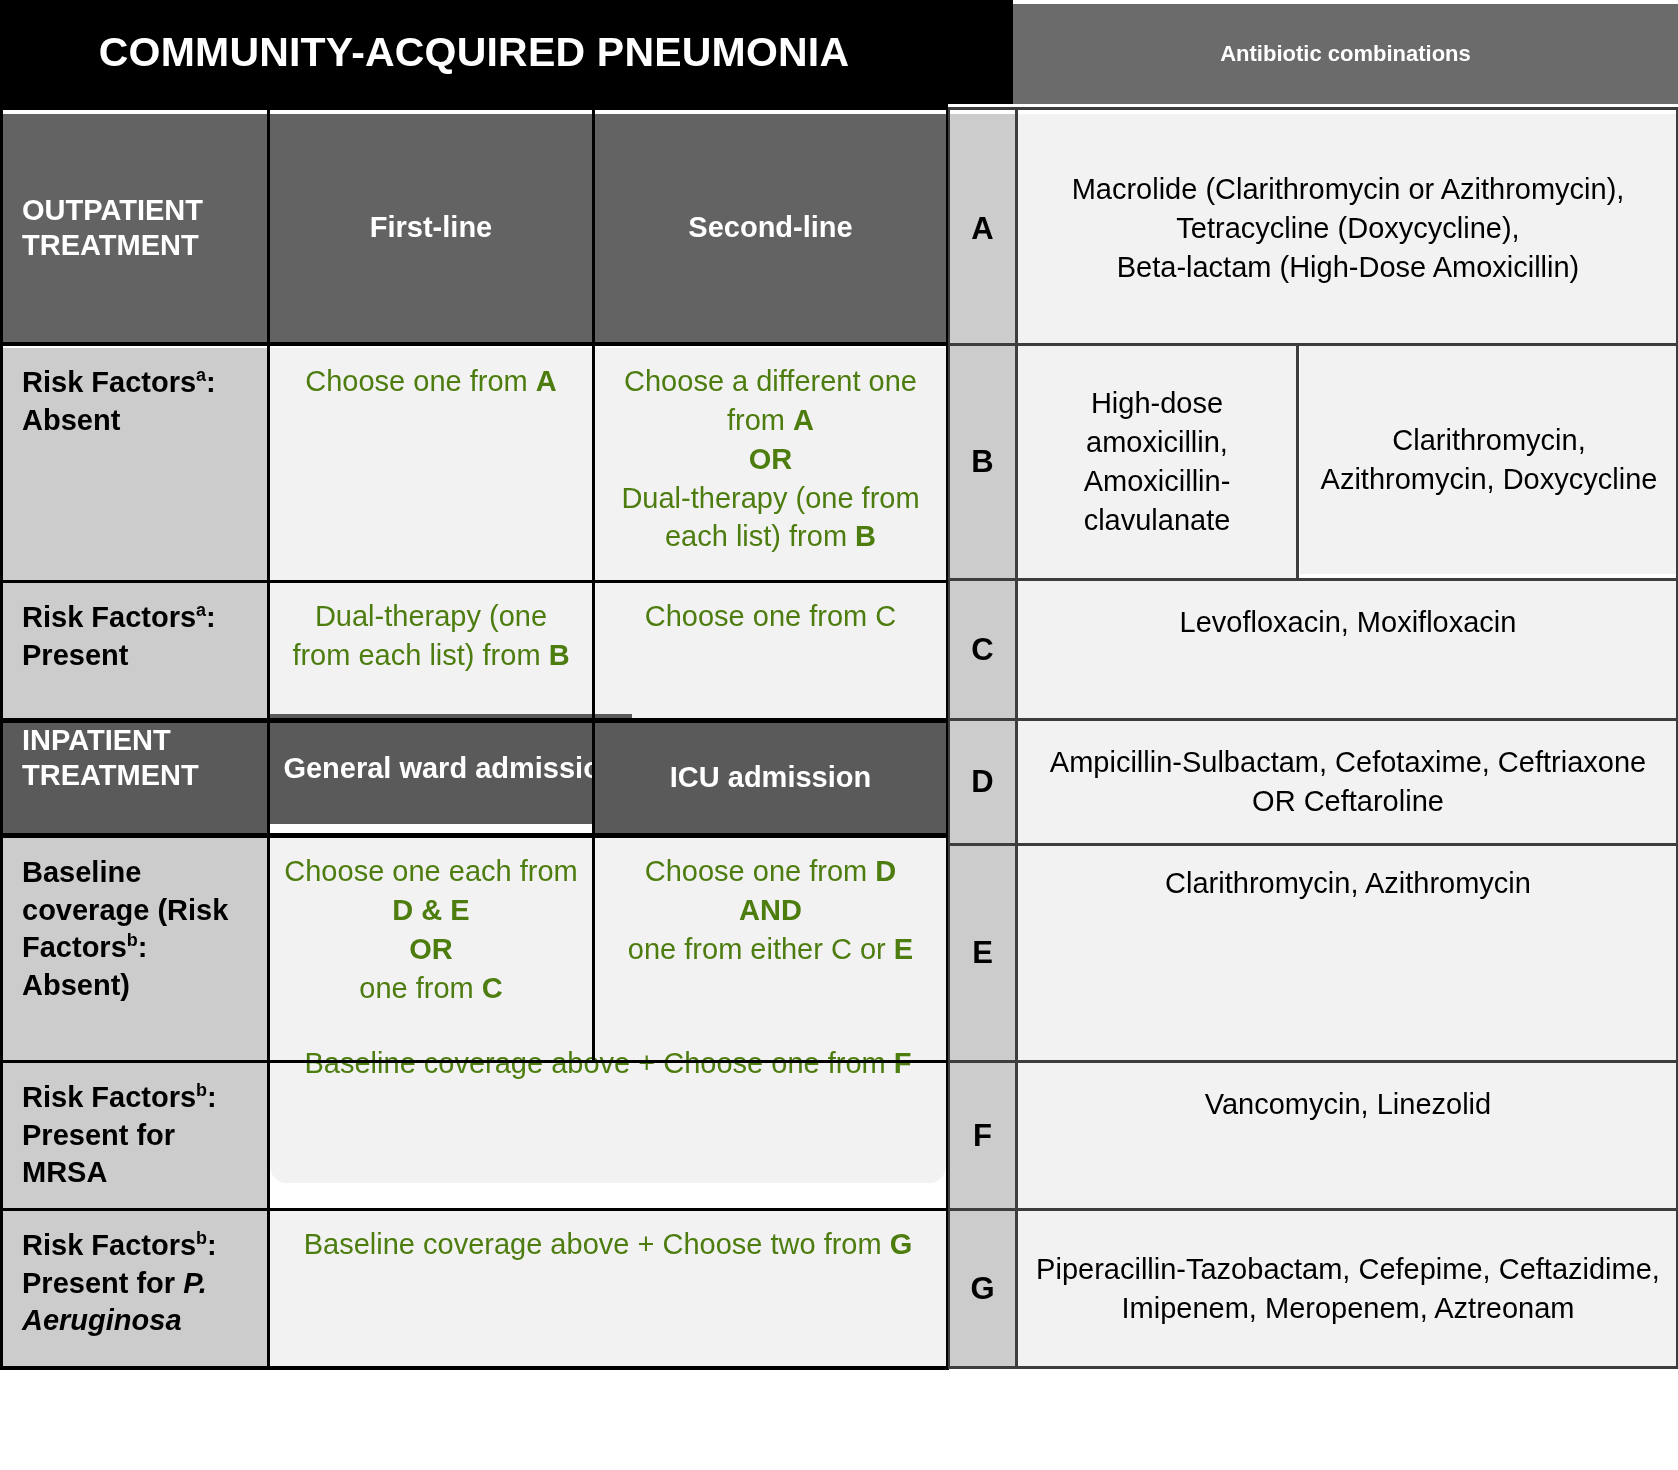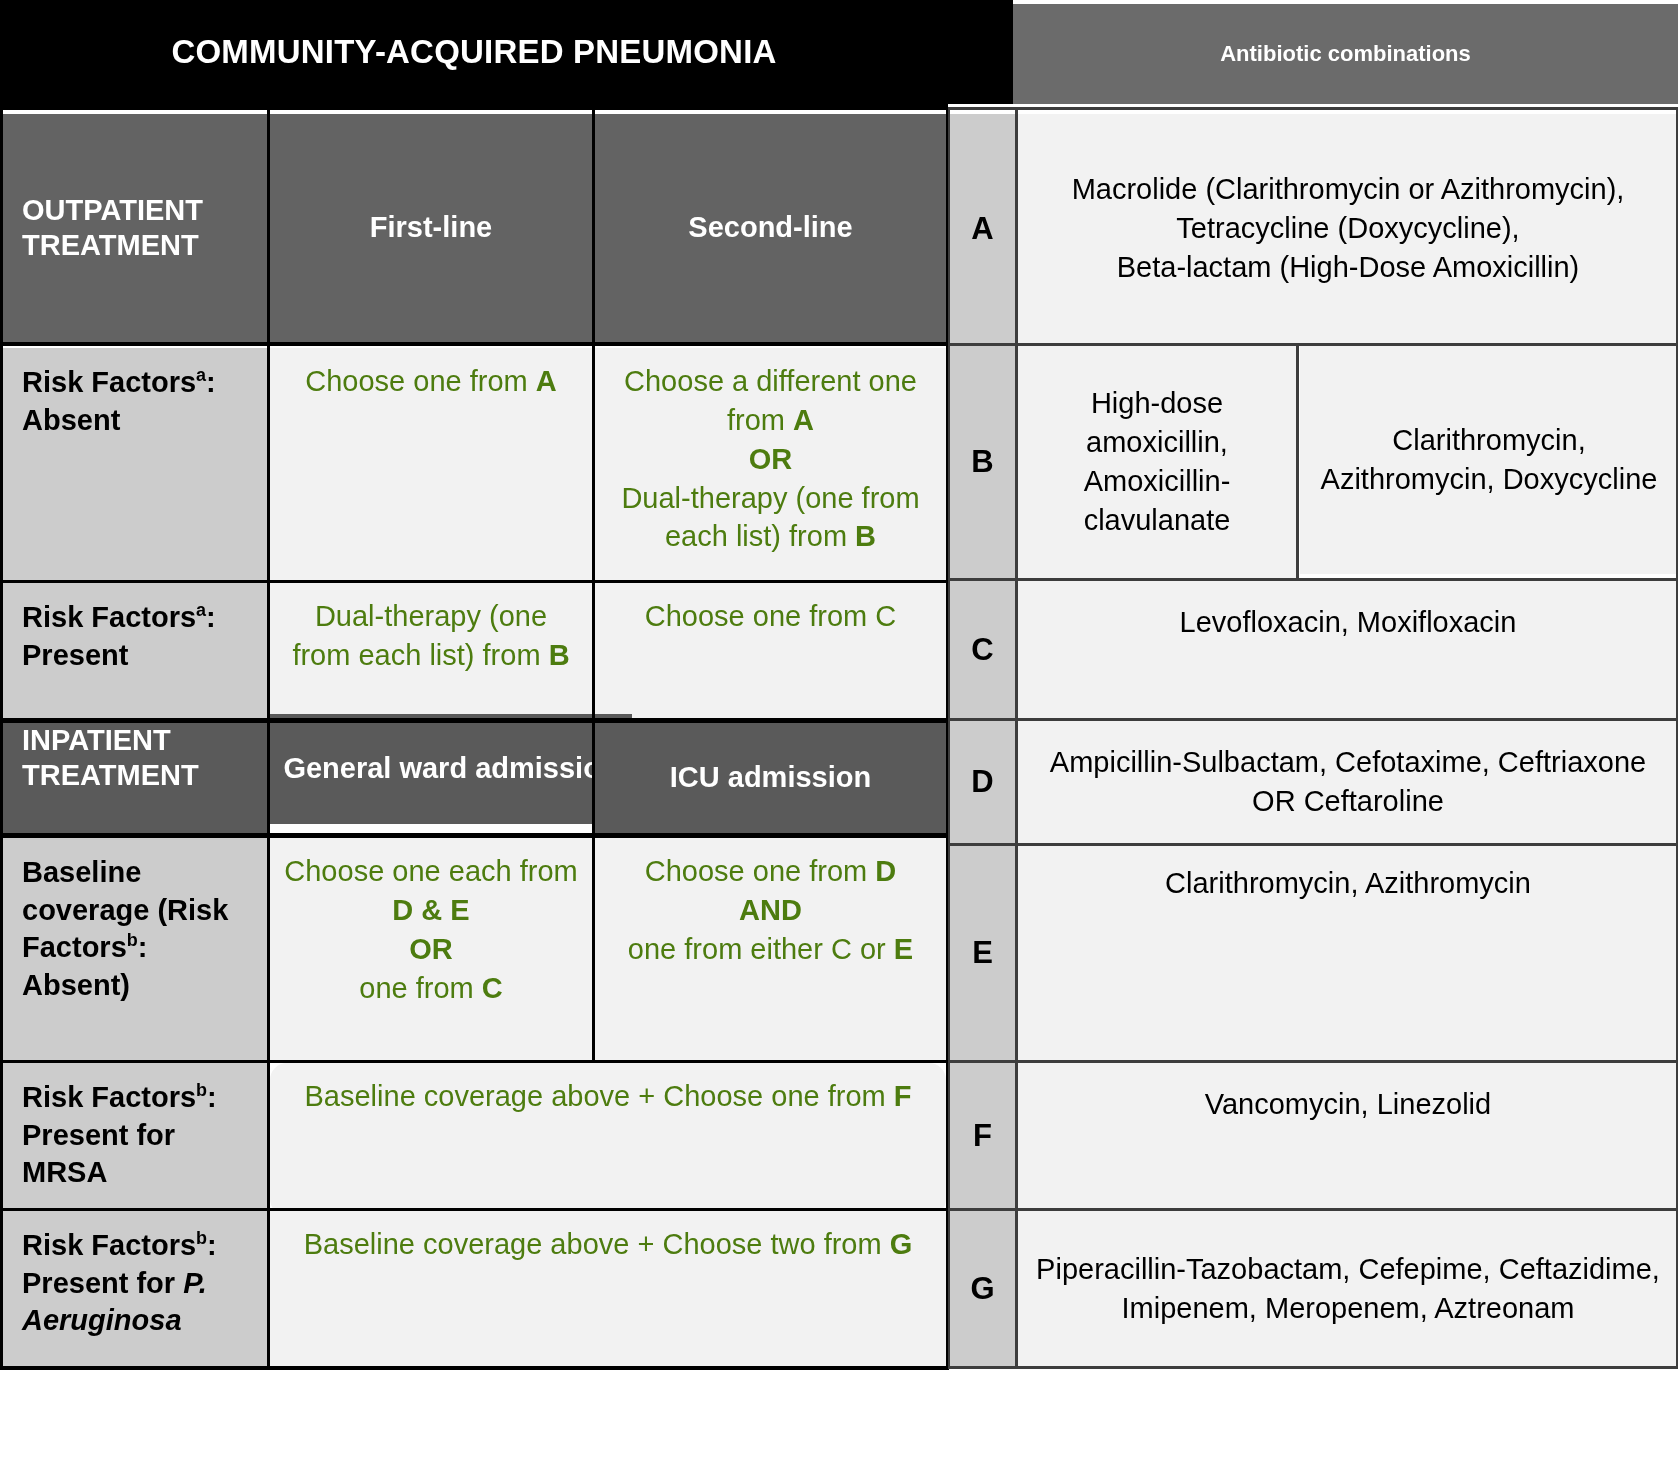--- a/index.html
+++ b/index.html
@@ -47,21 +47,21 @@
     align-items: flex-start;
     justify-content: center;
     text-align: center;
   }
 
   
   .banner-black {
     background: #000000;
     color: #ffffff;
     font-weight: bold;
-    font-size: 33px;
+    font-size: 41px;
     letter-spacing: 0.2px;
   }
   .banner-gray {
     background: #6b6b6b;
     color: #ffffff;
     font-weight: bold;
     font-size: 22px;
   }
 
   
@@ -187,21 +187,21 @@
   <div class="cell body topcenter" style="left:270px; top:838px; width:322px; height:222px;">
     <span class="txt">Choose one each from <b class="em">D &amp; E</b><br><b class="em">OR</b><br>one from <b class="em">C</b></span>
   </div>
   <div class="cell body topcenter" style="left:595px; top:838px; width:351px; height:222px;">
     <span class="txt">Choose one from <b class="em">D</b><br><b class="em">AND</b><br>one from either C or <b class="em">E</b></span>
   </div>
 
   <div class="cell lbl topleft" style="left:2px; top:1063px; width:265px; height:145px;">
     <span class="txt">Risk Factors<sup>b</sup>:<br>Present for MRSA</span>
   </div>
-  <div class="cell body topcenter" style="left:270px; top:1063px; width:676px; height:153px;border-radius:17px;">
+  <div class="cell body topcenter" style="left:270px; top:1030px; width:676px; height:153px;border-radius:17px;">
     <span class="txt">Baseline coverage above + Choose one from <b class="em">F</b></span>
   </div>
 
   <div class="cell lbl topleft" style="left:2px; top:1211px; width:265px; height:155px;">
     <span class="txt">Risk Factors<sup>b</sup>:<br>Present for <i class="sp">P. Aeruginosa</i></span>
   </div>
   <div class="cell body topcenter" style="left:270px; top:1211px; width:676px; height:155px;">
     <span class="txt">Baseline coverage above + Choose two from <b class="em">G</b></span>
   </div>
 

